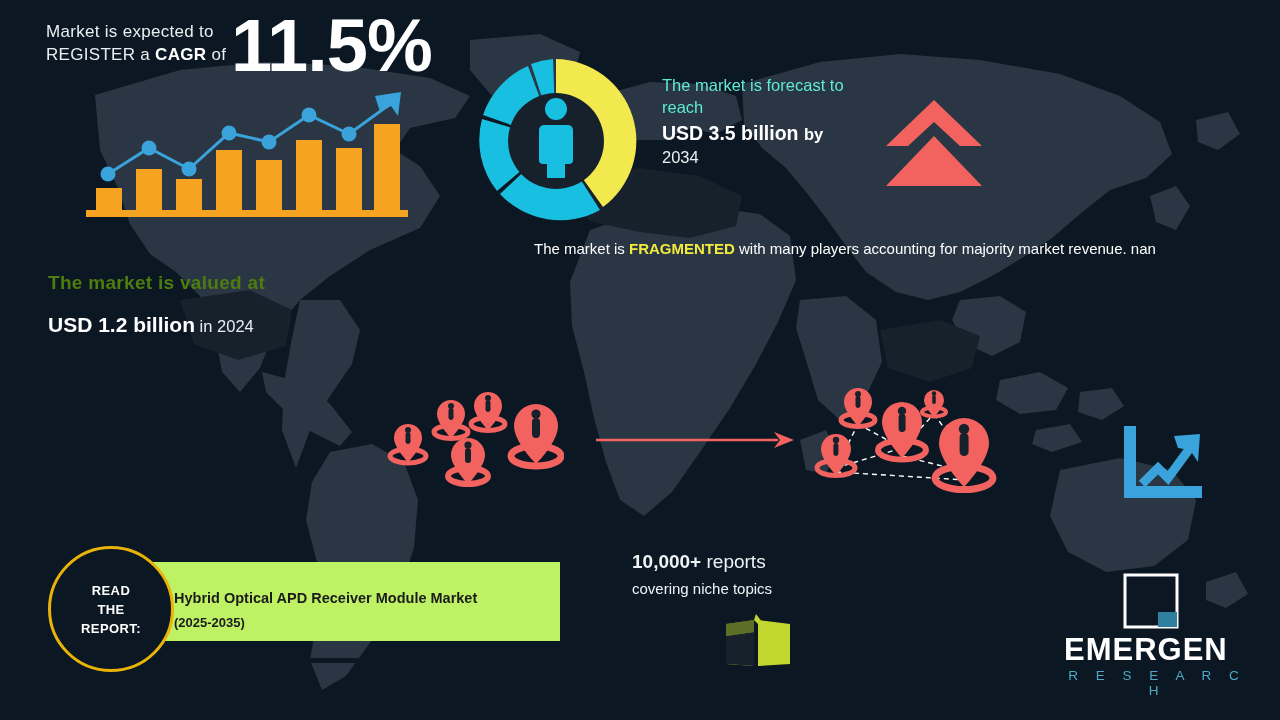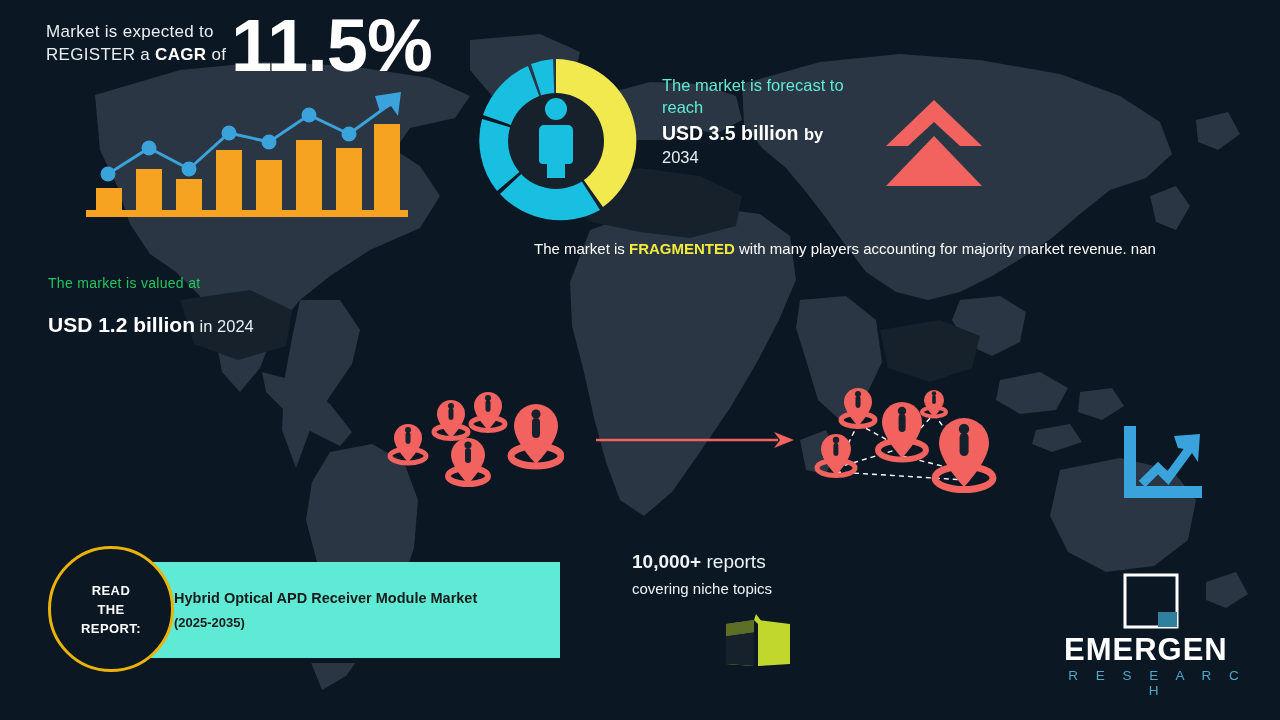--- a/index.html
+++ b/index.html
@@ -71,41 +71,41 @@
   #fragmented-block {
     left: 534px; top: 237px; width: 670px;
     color: #ffffff;
     font-size: 15px;
     line-height: 23px;
   }
   #fragmented-block .hl { color: #f2ea3e; font-weight: bold; }
 
   
   #valued-block { left: 48px; top: 272px; width: 300px; }
-  .val-line1 { color: #22c55e; font-size: 14px; line-height: 22px; letter-spacing: .3px; }
+  .val-line1 { color: #4d7c0f; font-size: 19px; line-height: 22px; letter-spacing: .3px; font-weight: bold; }
   .val-line2 { color:#ffffff; font-size: 21px; font-weight: bold; line-height: 28px; margin-top: 17px;}
   .val-line2 .thin { font-size: 16.5px; font-weight: normal; color:#e9eef2;}
 
   
   #green-chart { left: 78px; top: 296px; width: 260px; height: 180px; }
   .gbar { position: absolute; bottom: 26px; background: #c1d72e; }
   .gbar .divider {
     position: absolute; left: 0; width: 100%; height: 4px; background: #0b1722;
   }
   .gaxis {
     position: absolute; left: 0; bottom: 25px; width: 248px; height: 3px; background: #c1d72e;
   }
   .glabel {
     position: absolute; bottom: 2px; color: #e9eef2; font-size: 11.5px; text-align: center; width: 60px;
   }
 
   
   #report-banner {
-    left: 148px; top: 562px; width: 412px; height: 96px;
-    background: #5eead4;
+    left: 148px; top: 562px; width: 412px; height: 79px;
+    background: #bef264;
   }
   #report-banner-shadow {
     left: 152px; top: 658px; width: 408px; height: 5px; background: #0b1722;
   }
   #report-circle {
     left: 48px; top: 546px; width: 120px; height: 120px;
     border-radius: 50%;
     background: #0b1722;
     border: 3px solid #eab308;
     display: flex; align-items: center; justify-content: center;

